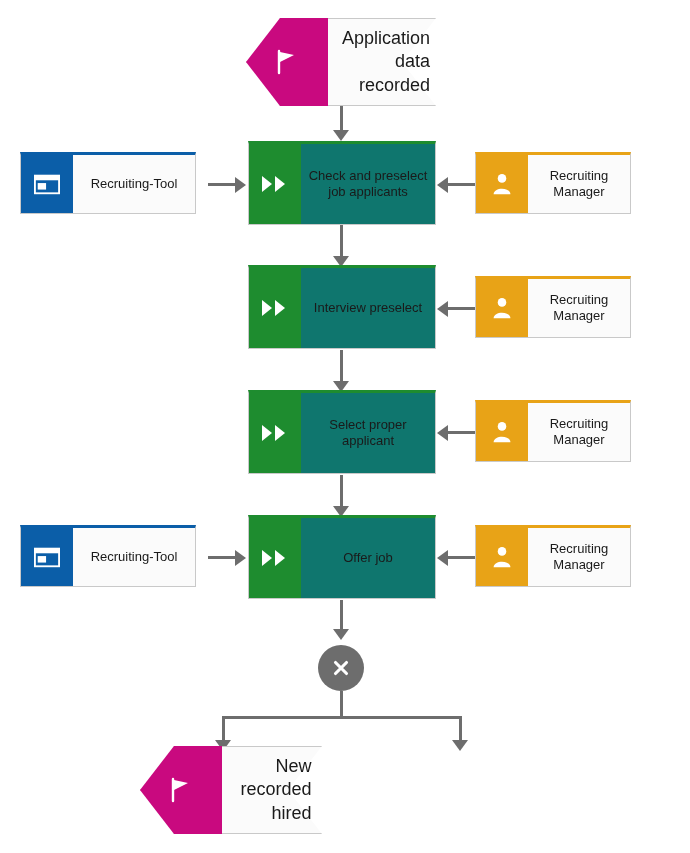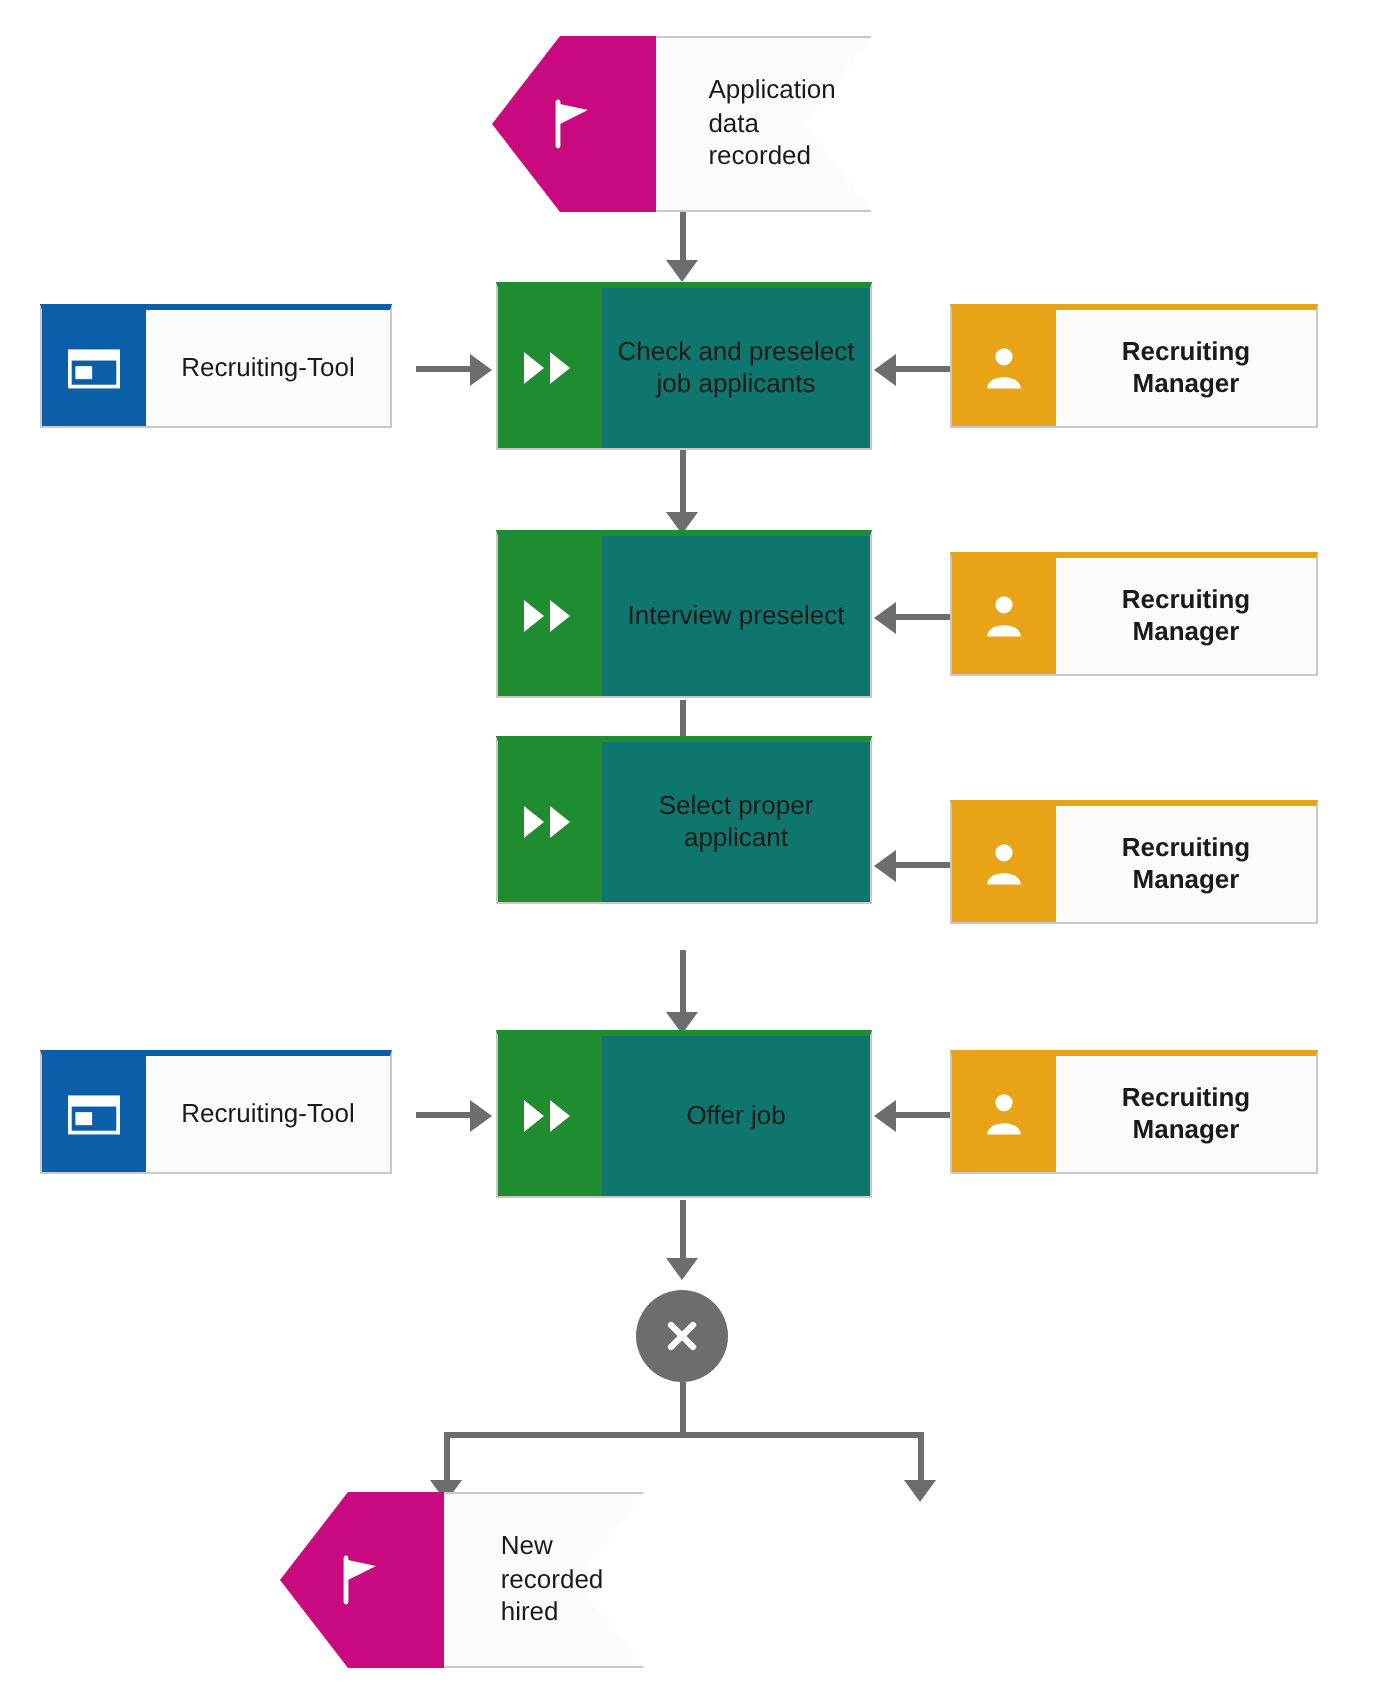--- a/index.html
+++ b/index.html
@@ -76,23 +76,23 @@
   }
   .event .evt-label {
     position: absolute;
     left: 82px;
     right: 36px;
     top: 0;
     bottom: 0;
     display: flex;
     align-items: center;
     justify-content: center;
-    text-align: left;
+    text-align: right;
     line-height: 1.3;
-    font-size: 13px;
+    font-size: 18px;
     margin-left: 44px;
   }
 
   
   .task {
     width: 188px;
     height: 84px;
     background: #0f766e;
     border: 1px solid #c9c9c9;
     border-top: 3px solid #1e8c2f;
@@ -113,26 +113,25 @@
     border: 1px solid #c9c9c9;
     border-top: 3px solid #0b5ea8;
   }
   .system .icon-box {
     width: 52px;
     background: #0b5ea8;
   }
 
   
   .role {
-    width: 184px;
+    width: 156px;
     height: 62px;
     background: #fbfbfb;
     border: 1px solid #c9c9c9;
     border-top: 3px solid #e8a317;
-    font-weight: bold;
   }
   .role .icon-box {
     width: 52px;
     background: #e8a317;
   }
   .role .label-box,
   .system .label-box {
     font-size: 13px;
     justify-content: center;
   }
@@ -246,21 +245,21 @@
   <div class="node task" style="left:248px; top:265px;">
     <div class="icon-box">
       <svg viewBox="0 0 34 24" width="34" height="24" aria-hidden="true">
         <path d="M4 4 L14 12 L4 20 Z" fill="#ffffff"></path>
         <path d="M17 4 L27 12 L17 20 Z" fill="#ffffff"></path>
       </svg>
     </div>
     <div class="label-box">Interview preselect</div>
   </div>
 
-  <div class="node task" style="left:248px; top:368px;">
+  <div class="node task" style="left:248px; top:390px;">
     <div class="icon-box">
       <svg viewBox="0 0 34 24" width="34" height="24" aria-hidden="true">
         <path d="M4 4 L14 12 L4 20 Z" fill="#ffffff"></path>
         <path d="M17 4 L27 12 L17 20 Z" fill="#ffffff"></path>
       </svg>
     </div>
     <div class="label-box">Select proper applicant</div>
   </div>
 
   <div class="node task" style="left:248px; top:515px;">

